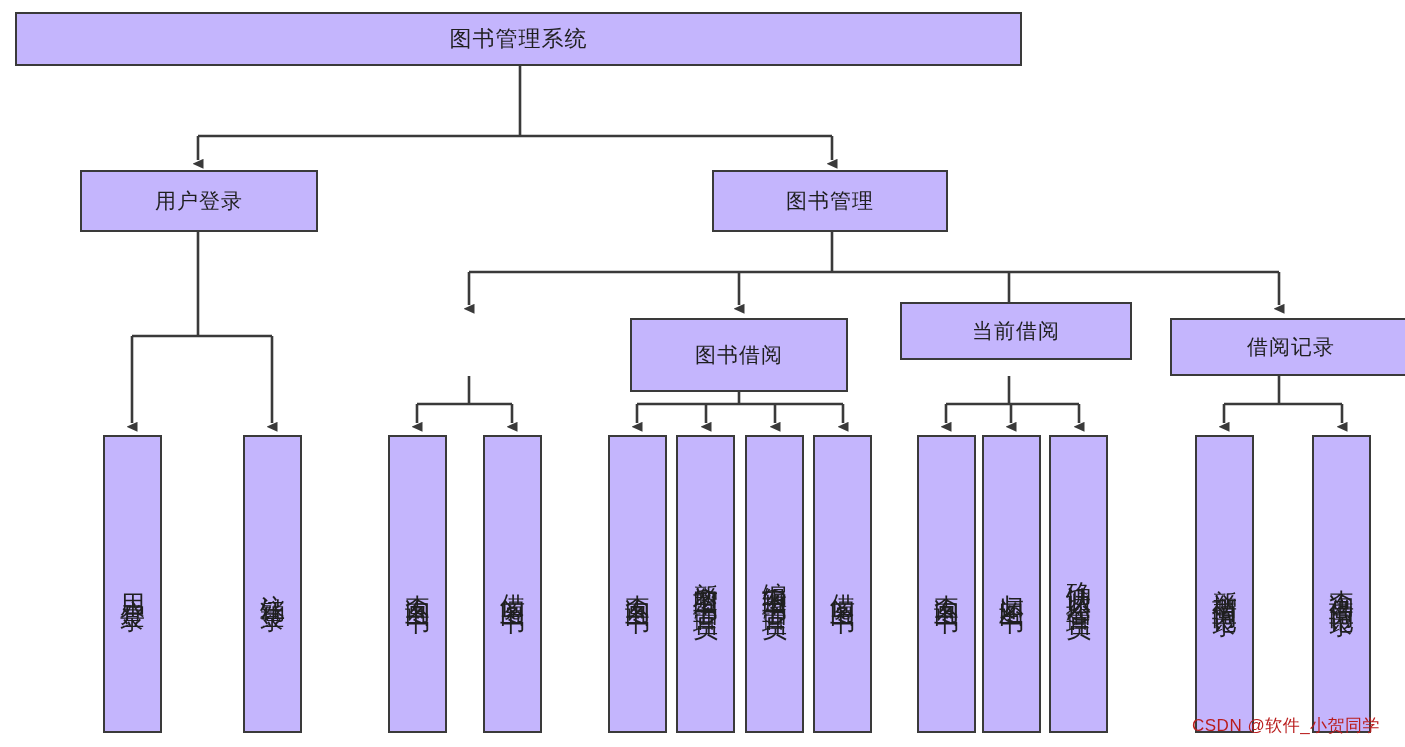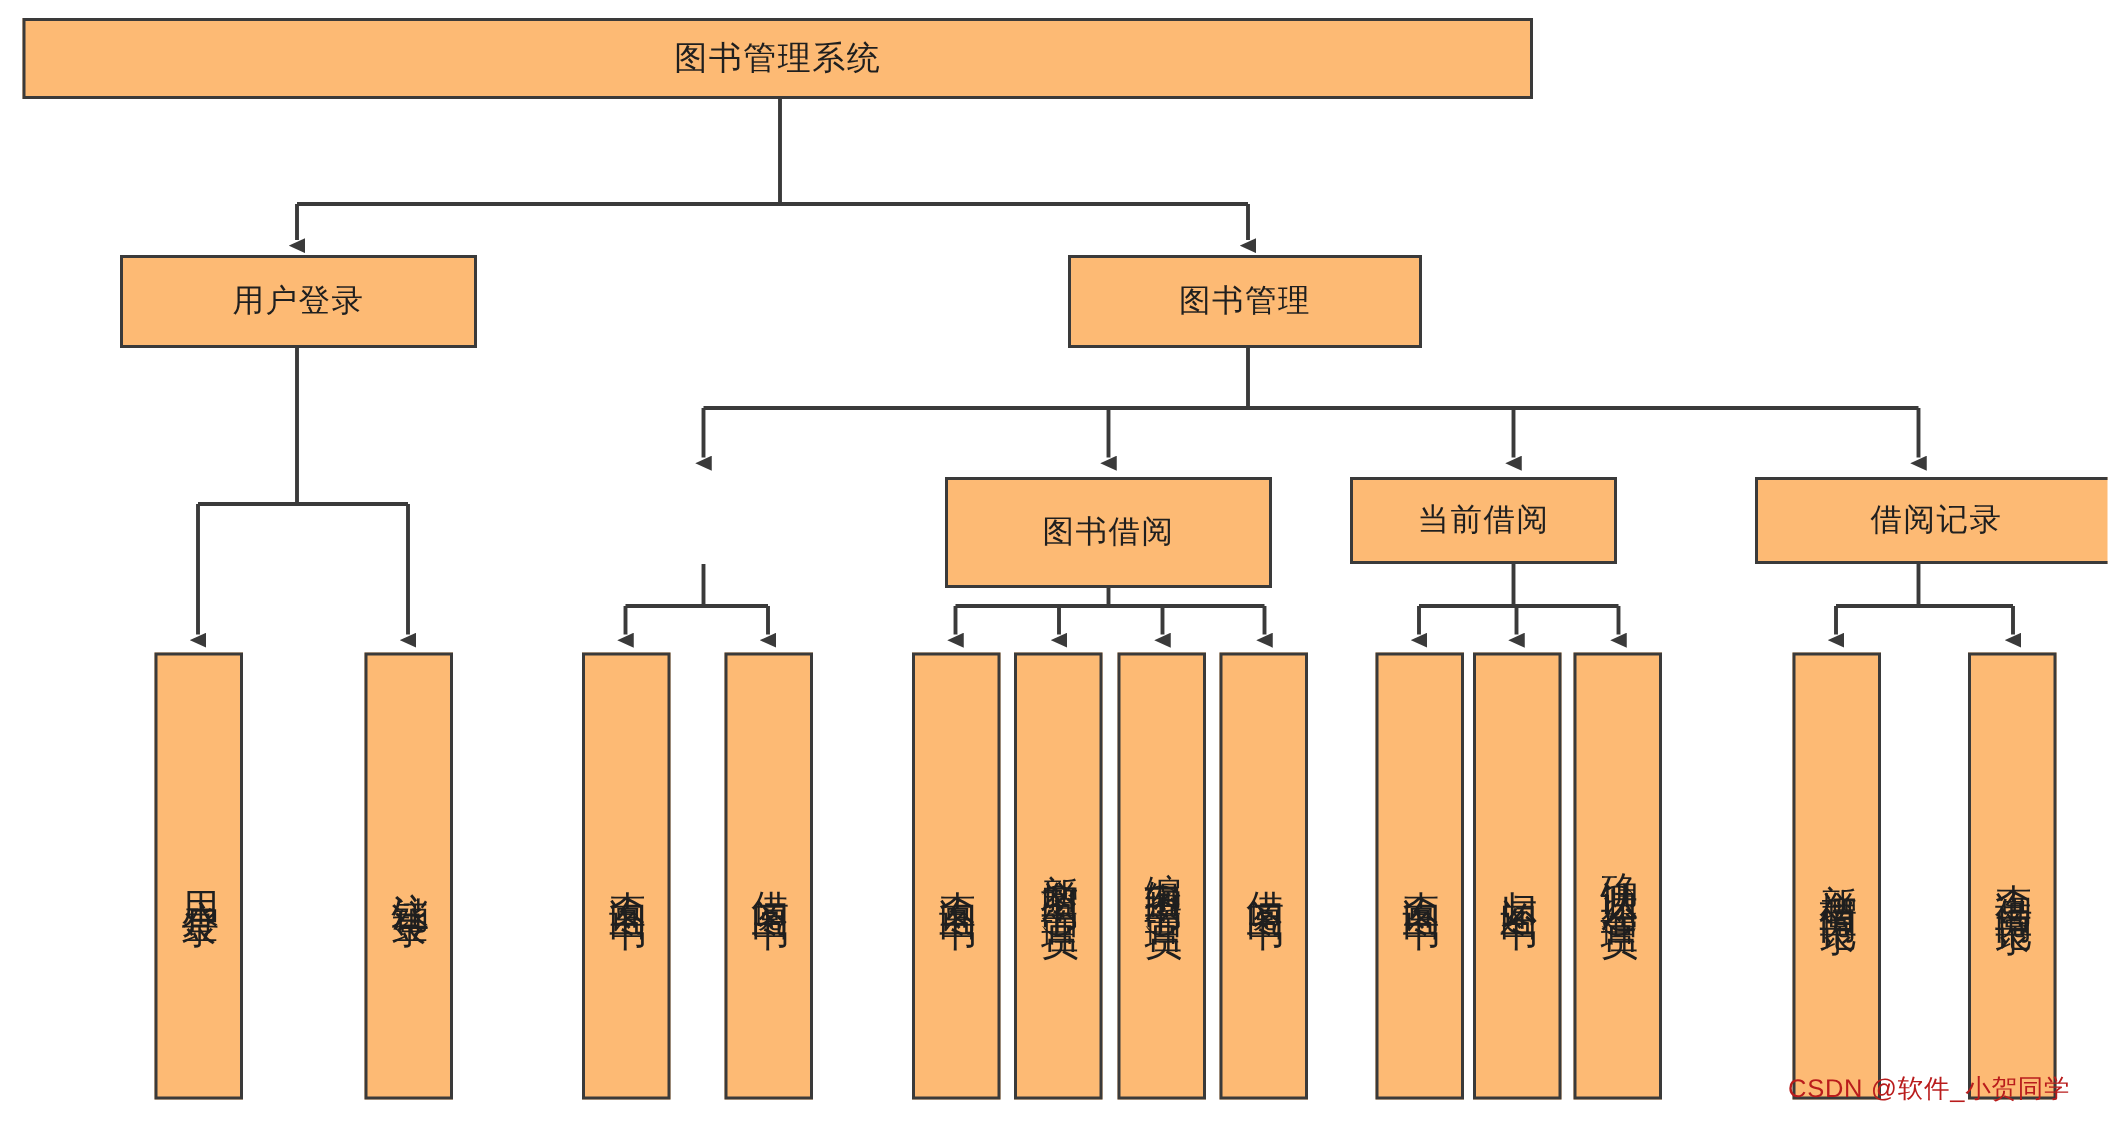--- a/index.html
+++ b/index.html
@@ -9,21 +9,21 @@
     font-family:"Liberation Sans","DejaVu Sans",sans-serif;
     overflow:hidden;
     position:relative;
   }
   #canvas{position:absolute;left:0;top:0;width:1405px;height:747px;}
   svg.links{position:absolute;left:0;top:0;width:1405px;height:747px;pointer-events:none;}
 
   .node{
     position:absolute;
     box-sizing:border-box;
-    background:#fdba74;
+    background:#c4b5fd;
     border:2px solid #3a3a3a;
     display:flex;
     align-items:center;
     justify-content:center;
     color:#1f1f1f;
   }
   .node .lbl{
     display:block;
     text-align:center;
     line-height:1.18;
@@ -116,21 +116,21 @@
   <div class="node h-node" style="left:80px;top:170px;width:238px;height:62px;">
     <span class="lbl">用户登录</span>
   </div>
   <div class="node h-node" style="left:712px;top:170px;width:236px;height:62px;">
     <span class="lbl">图书管理</span>
   </div>
 
   <div class="node h-node" style="left:630px;top:318px;width:218px;height:74px;">
     <span class="lbl">图书借阅</span>
   </div>
-  <div class="node h-node" style="left:900px;top:318px;width:178px;height:58px;">
+  <div class="node h-node" style="left:900px;top:302px;width:232px;height:58px;">
     <span class="lbl">当前借阅</span>
   </div>
   <div class="node h-node" style="left:1170px;top:318px;width:242px;height:58px;">
     <span class="lbl">借阅记录</span>
   </div>
 
   <div class="node v-node" style="left:103px;top:435px;width:59px;height:298px;">
     <span class="lbl">用户登录</span>
   </div>
   <div class="node v-node" style="left:243px;top:435px;width:59px;height:298px;">

